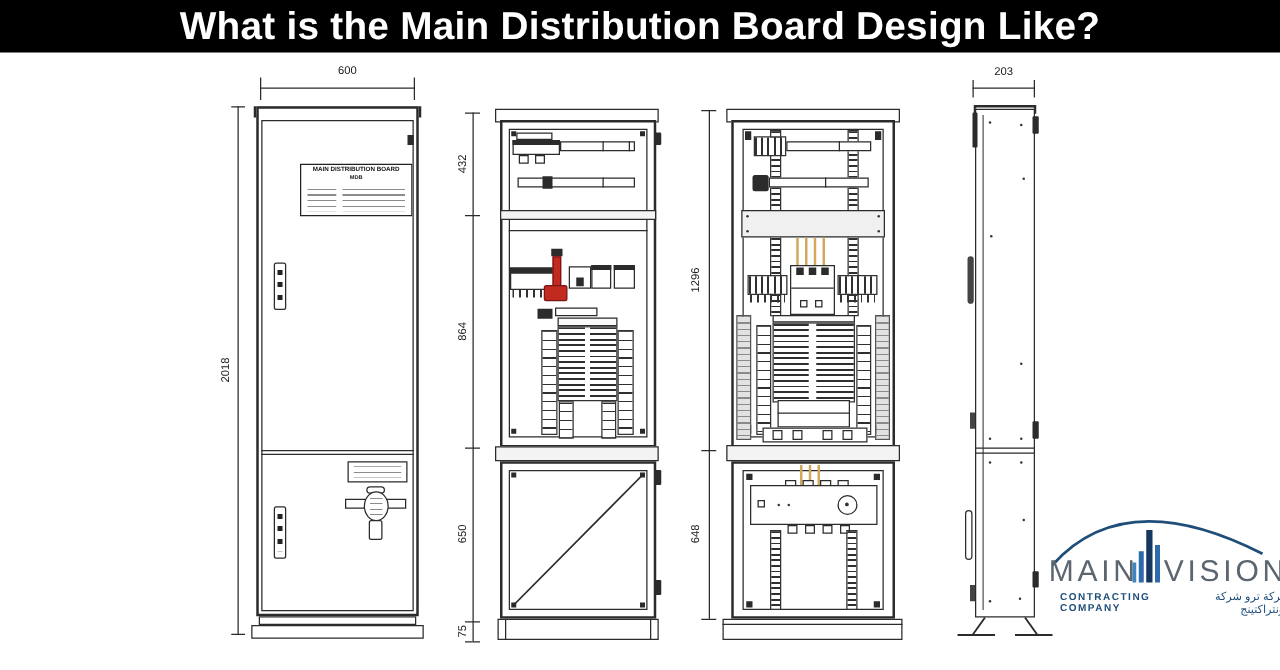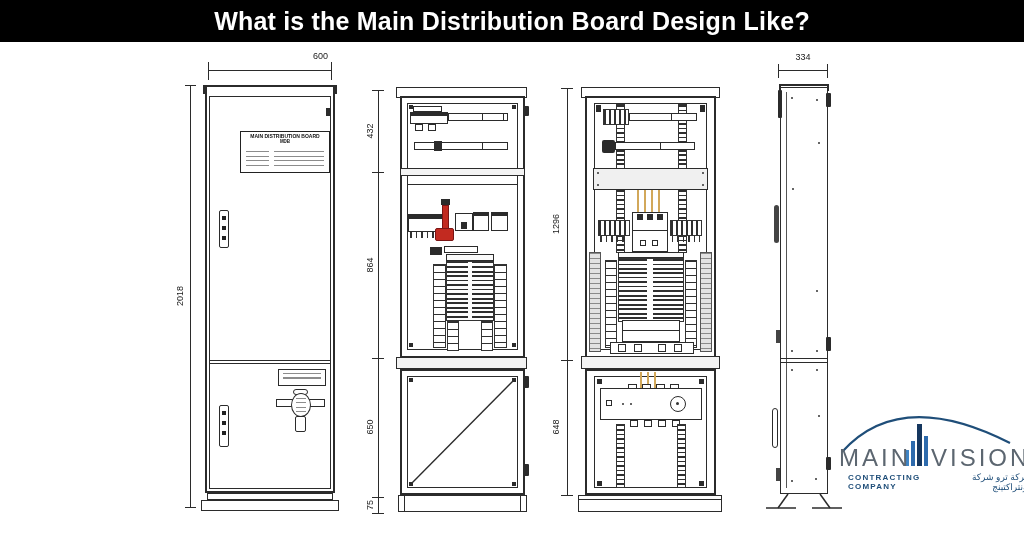--- a/index.html
+++ b/index.html
@@ -5,21 +5,21 @@
   html,body{margin:0;padding:0;}
   body{
     width:1024px;height:536px;position:relative;overflow:hidden;
     background:#ffffff;font-family:"Liberation Sans",sans-serif;
   }
   .banner{
     position:absolute;left:0;top:0;width:1024px;height:42px;
     background:var(--banner-bg,#000);color:var(--banner-text,#fff);
     display:flex;align-items:center;justify-content:center;
   }
-  .banner h1{margin:12px;font-size:25px;font-weight:bold;letter-spacing:.2px;}
+  .banner h1{margin:12px;font-size:31px;font-weight:bold;letter-spacing:.2px;}
   
   .hl{position:absolute;background:var(--line,#2b2b2b);height:1px;}
   .vl{position:absolute;background:var(--line,#2b2b2b);width:1px;}
   .bx{position:absolute;border:1.5px solid var(--line,#2b2b2b);background:#fff;box-sizing:border-box;}
   .bx1{border-width:1px;}
   .bx2{border-width:2px;}
   .soft{background:#f3f3f3;}
   .dark{position:absolute;background:#2b2b2b;}
   .dot{position:absolute;width:2px;height:2px;background:#333;border-radius:50%;}
   .dim{position:absolute;font-size:9px;color:#1a1a1a;text-align:center;white-space:nowrap;}
@@ -54,21 +54,21 @@
 </style>
 </head>
 <body>
 
 <div class="banner">
   <h1>What is the Main Distribution Board Design Like?</h1>
 </div>
 
 <div>
 
-  <div class="dim" style="left:204px;top:51px;width:124px;text-align:right;">600</div>
+  <div class="dim" style="left:216px;top:51px;width:124px;">600</div>
   <div class="hl" style="left:208px;top:70px;width:124px;"></div>
   <div class="vl" style="left:208px;top:62px;height:18px;"></div>
   <div class="vl" style="left:331px;top:62px;height:18px;"></div>
 
   <div class="vl" style="left:190px;top:85px;height:423px;"></div>
   <div class="hl" style="left:185px;top:85px;width:11px;"></div>
   <div class="hl" style="left:185px;top:507px;width:11px;"></div>
   <div class="dim vdim" style="left:165px;top:291px;">2018</div>
 
   <div class="bx bx2" style="left:203px;top:85px;width:134px;height:9px;"></div>
@@ -280,21 +280,21 @@
   <div class="bx bx1" style="left:644px;top:420px;width:8px;height:7px;"></div>
   <div class="bx bx1" style="left:658px;top:420px;width:8px;height:7px;"></div>
   <div class="bx bx1" style="left:672px;top:420px;width:8px;height:7px;"></div>
   <div class="hatchH" style="left:616px;top:424px;width:9px;height:64px;"></div>
   <div class="hatchH" style="left:677px;top:424px;width:9px;height:64px;"></div>
   <div class="bx" style="left:578px;top:495px;width:144px;height:17px;"></div>
   <div class="hl" style="left:578px;top:499px;width:144px;"></div>
 </div>
 
 <div>
-  <div class="dim" style="left:779px;top:52px;width:48px;">334</div>
+  <div class="dim" style="left:779px;top:52px;width:48px;">203</div>
   <div class="hl" style="left:778px;top:70px;width:50px;"></div>
   <div class="vl" style="left:778px;top:64px;height:14px;"></div>
   <div class="vl" style="left:827px;top:64px;height:14px;"></div>
   <div class="bx bx2" style="left:779px;top:84px;width:50px;height:7px;"></div>
   <div class="bx" style="left:780px;top:87px;width:48px;height:407px;"></div>
   <div class="vl" style="left:786px;top:92px;height:396px;background:#555;"></div>
   <div class="dark" style="left:778px;top:90px;width:4px;height:28px;border-radius:1px;"></div>
   <div class="dark" style="left:774px;top:205px;width:5px;height:38px;border-radius:3px;background:#444;"></div>
   <div class="dark" style="left:776px;top:330px;width:4px;height:13px;background:#444;"></div>
   <div class="bx bx1" style="left:772px;top:408px;width:6px;height:40px;border-radius:3px;"></div>

